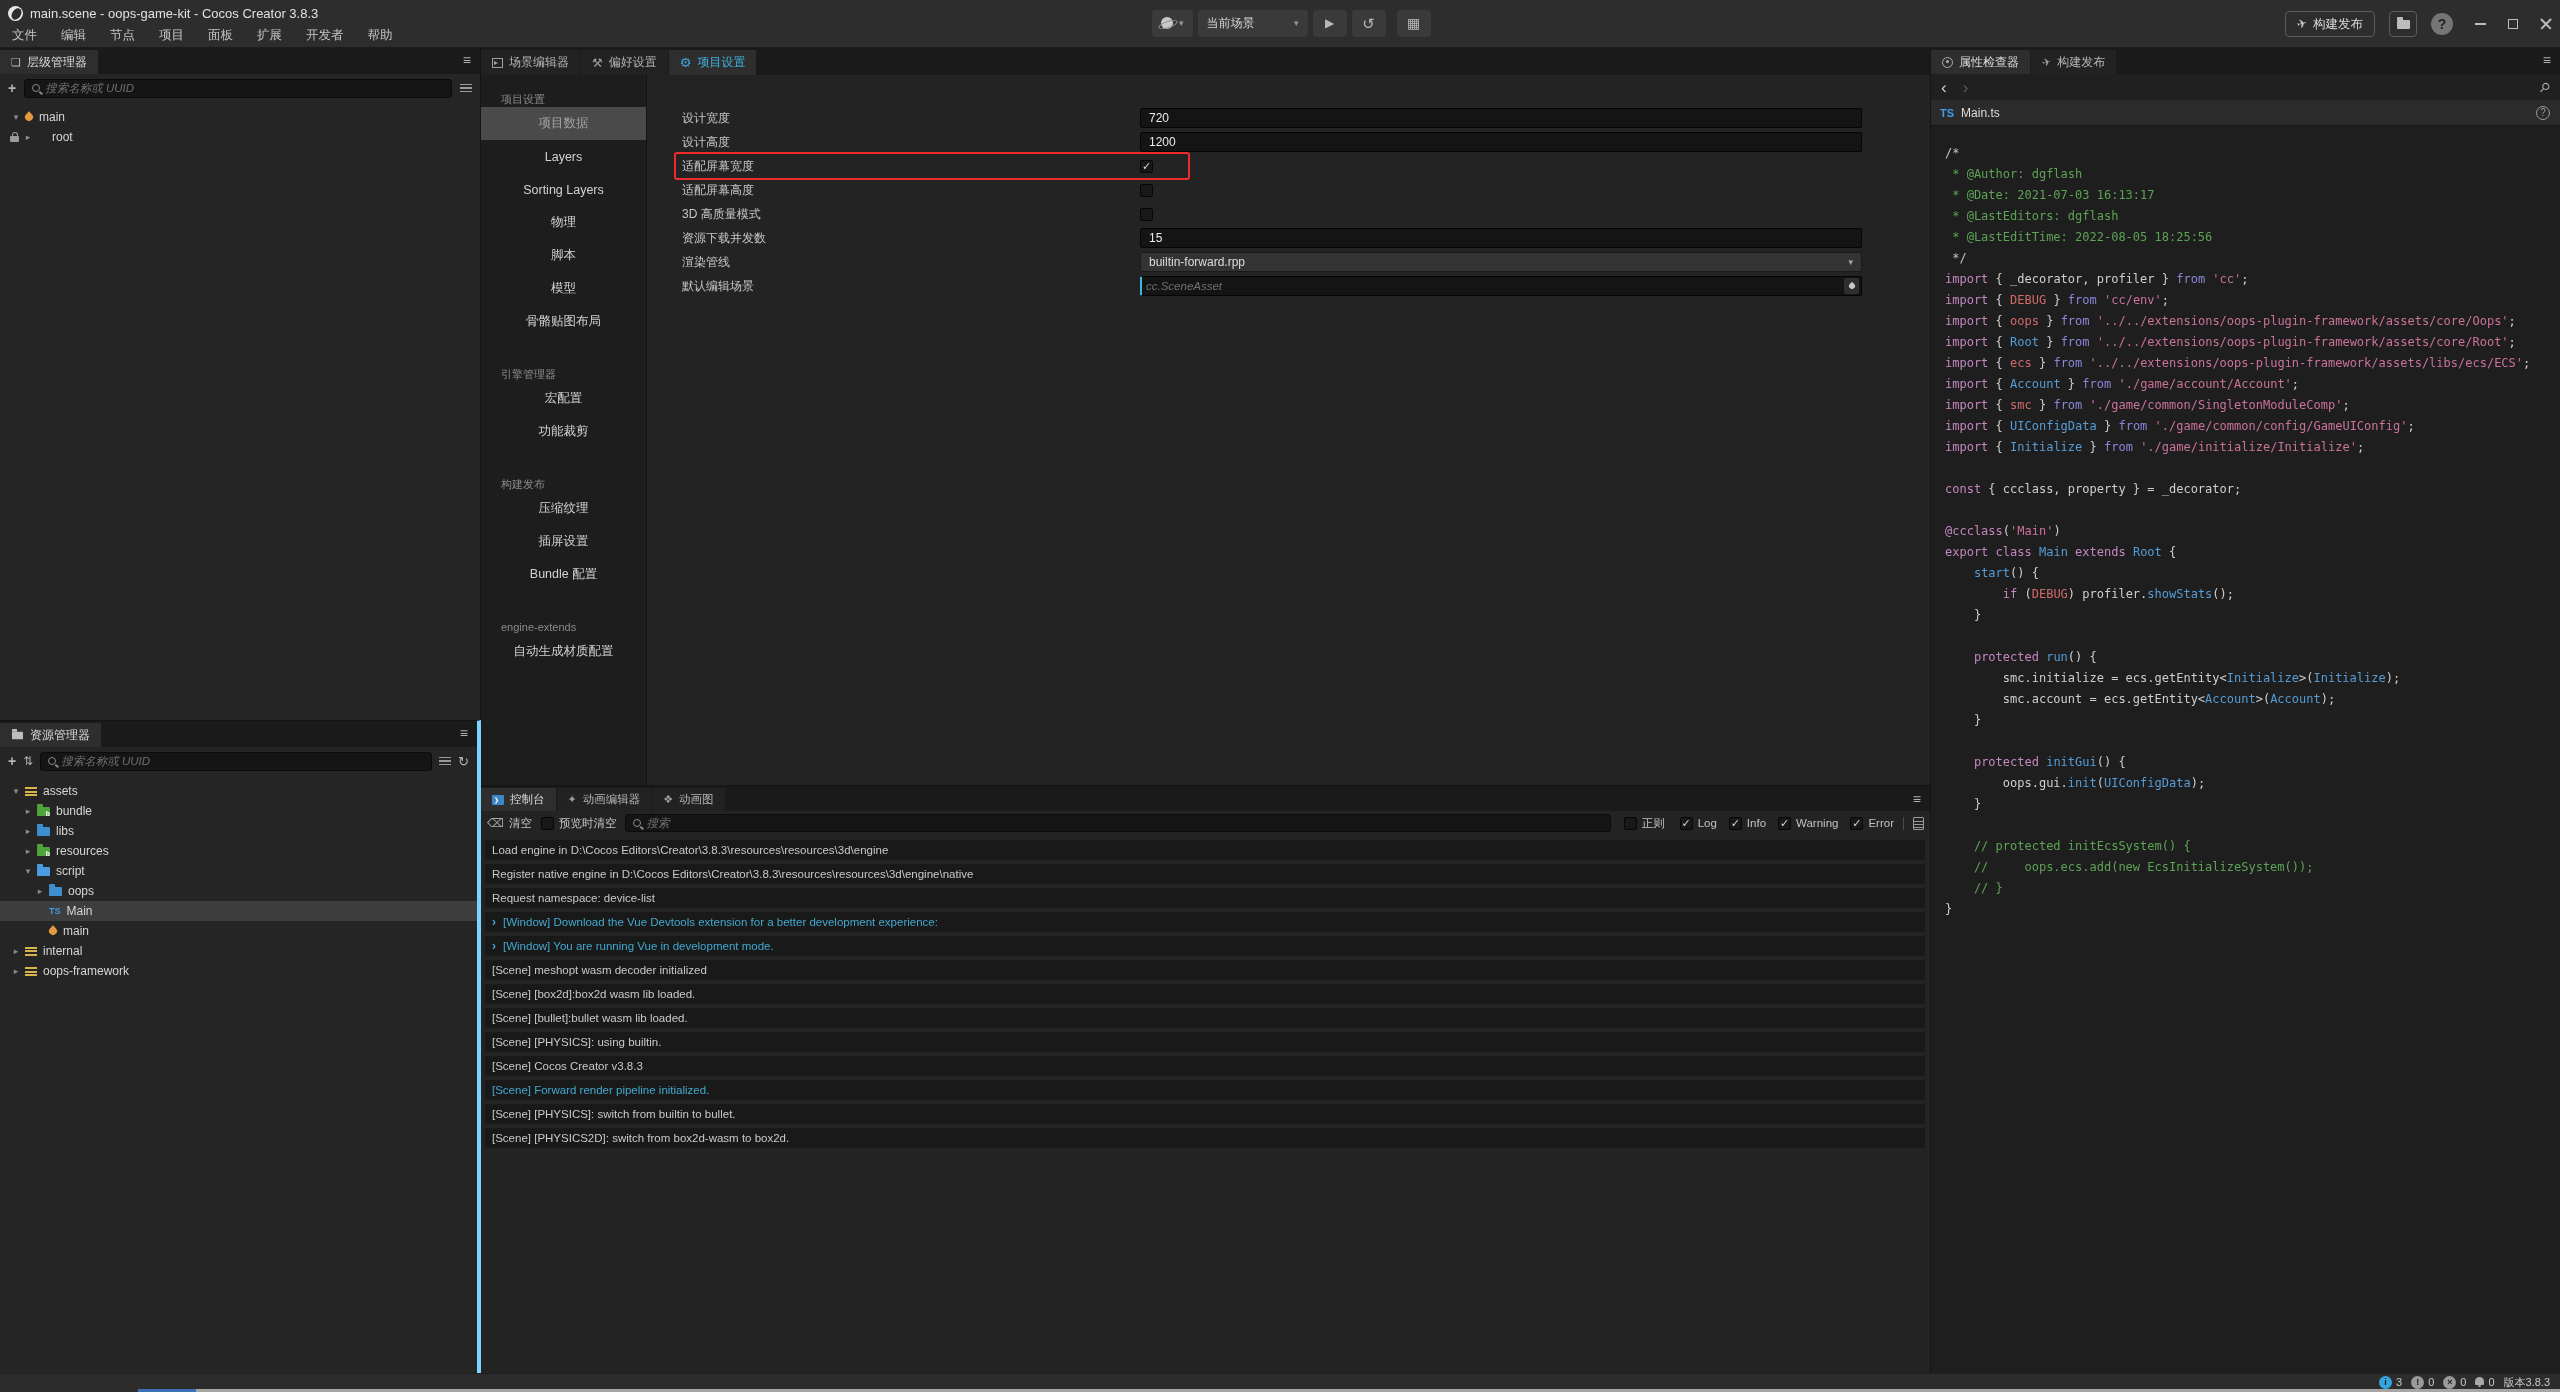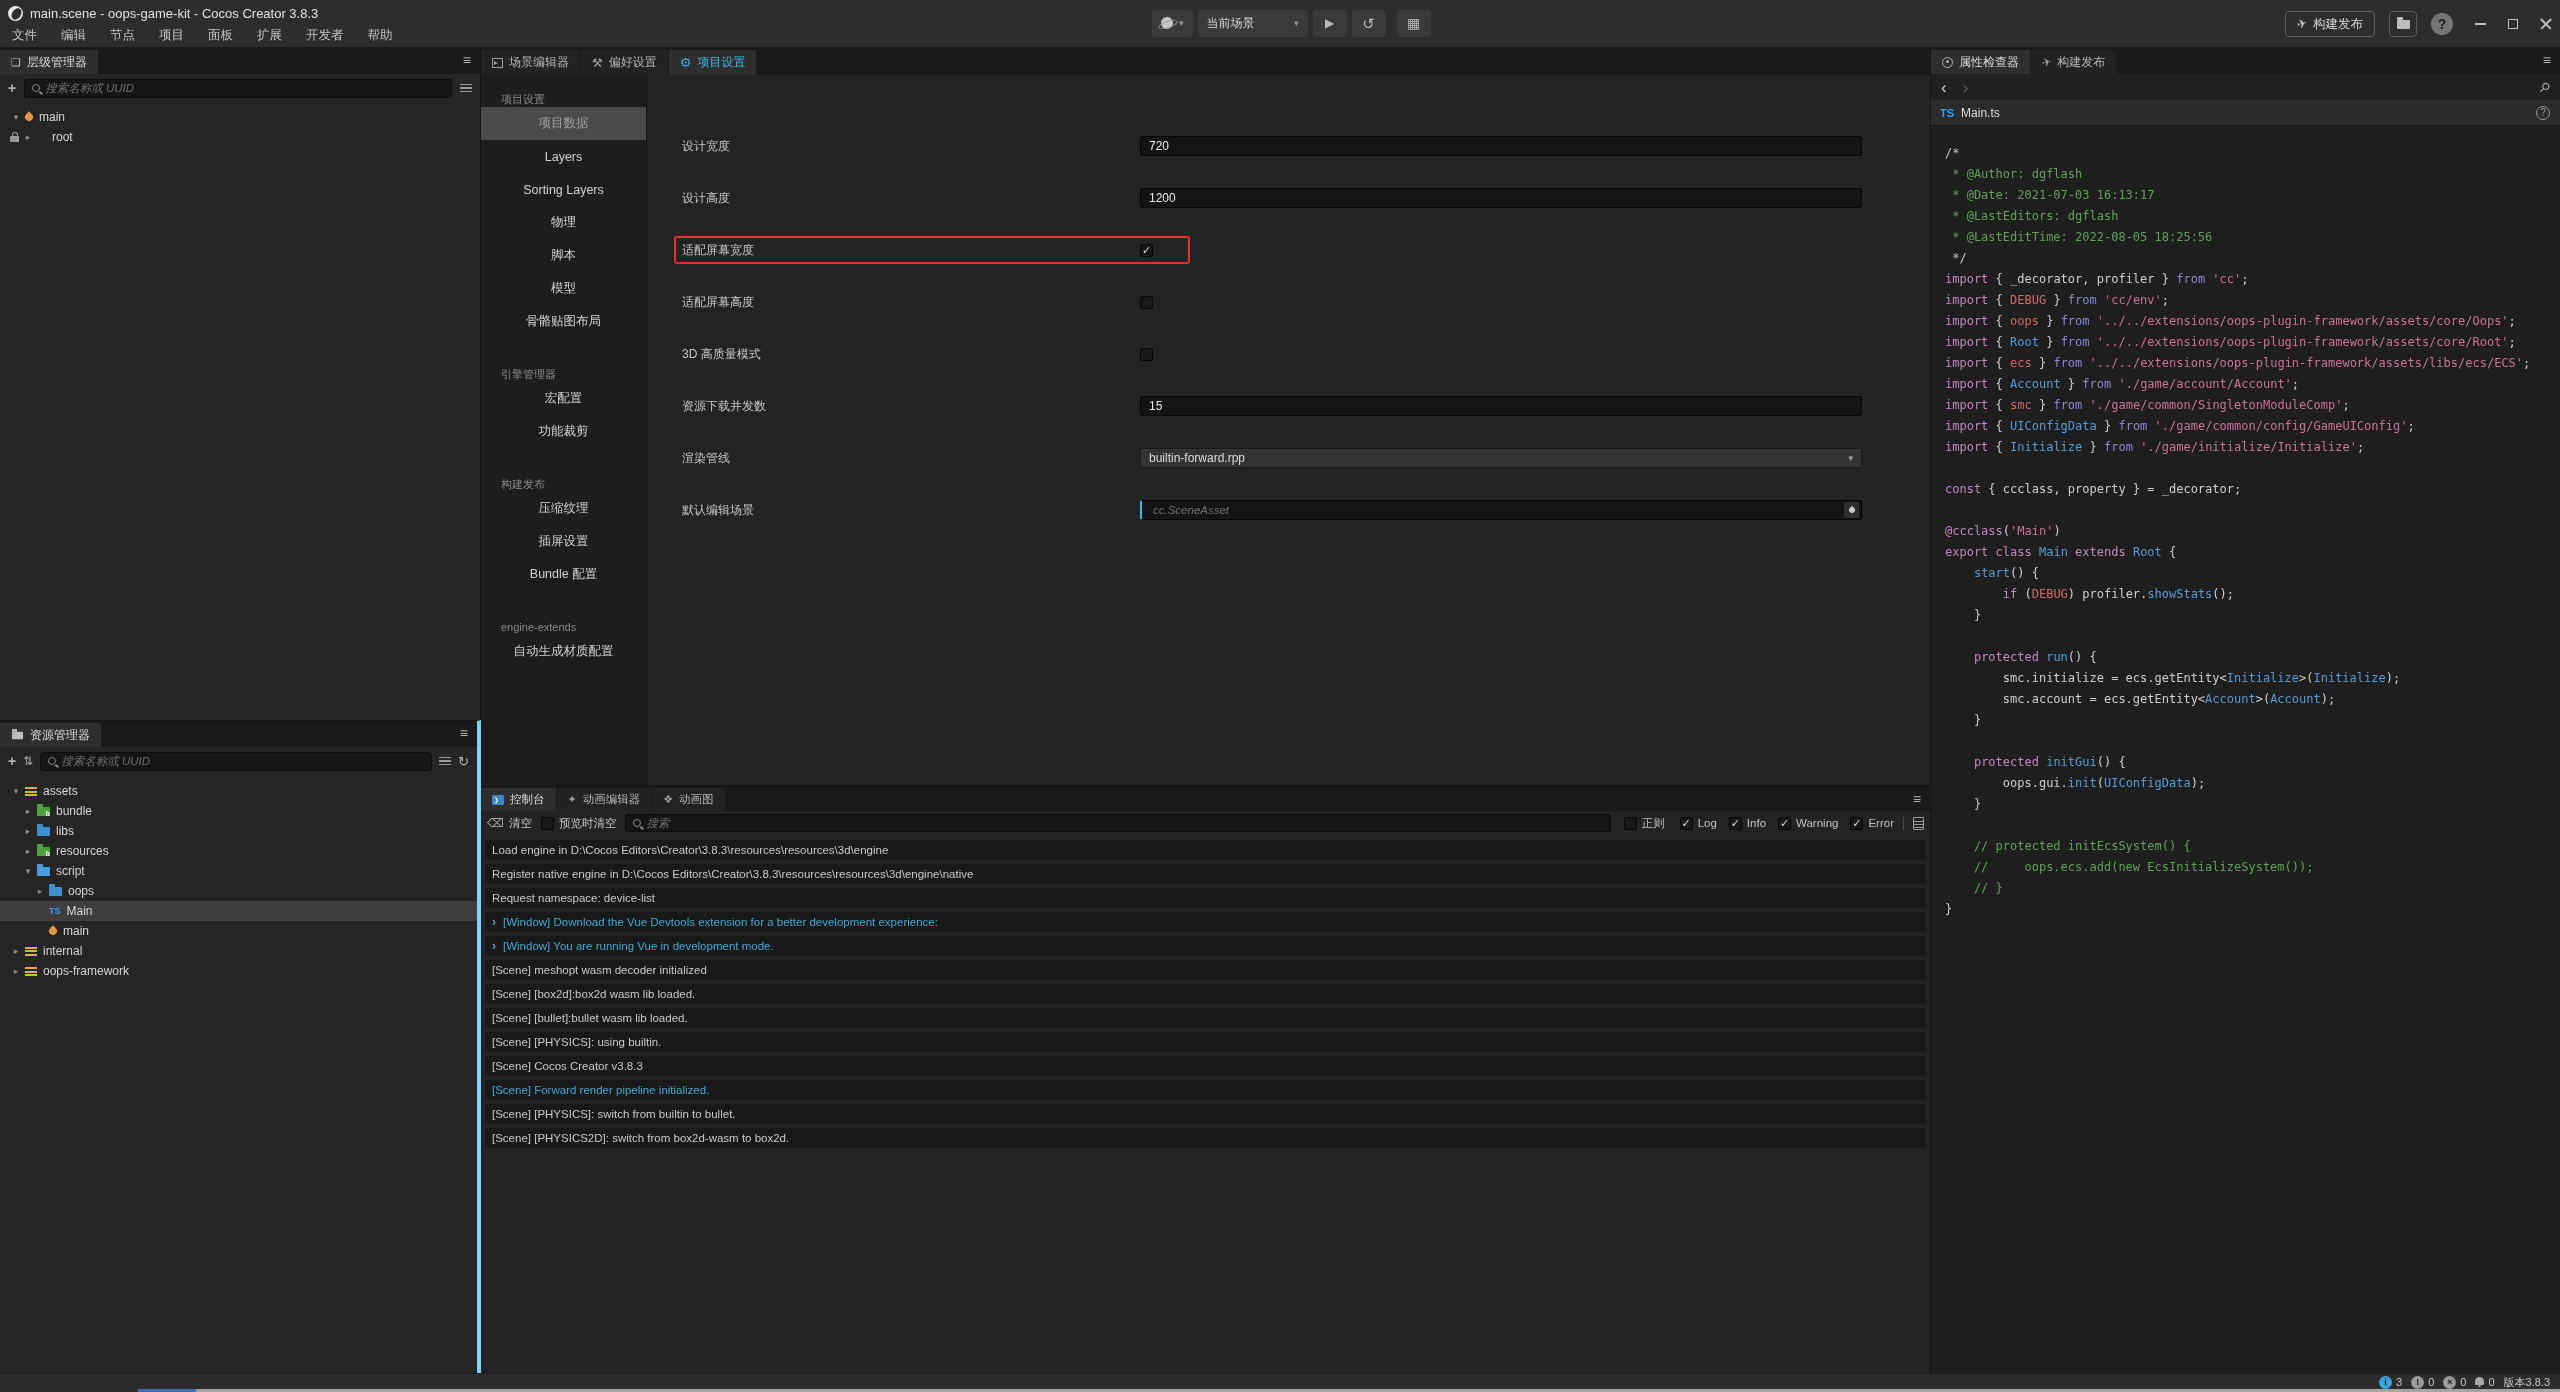--- a/index.html
+++ b/index.html
@@ -94,27 +94,27 @@
 
   #settings { position:absolute; left:0; top:27px; width:1449px; height:710px; display:flex; }
   #settings-side { width:166px; background:#1d1d1d; border-right:1px solid #131313; }
   .side-hdr { margin-top:16px; height:16px; font-size:11px; color:#8a8a8a; padding-left:20px; display:flex; align-items:center; }
   .side-hdr:first-child { margin-top:16px; }
   .side-item { height:33px; display:flex; align-items:center; justify-content:center; font-size:12.5px; color:#d2d2d2; }
   .side-item.selected { background:#4a4a4a; color:#a3a3a3; }
   .side-gap { height:12px; }
 
   #settings-formwrap { flex:1; padding-top:31px; padding-left:13px; position:relative; }
-  .form-row { height:24px; display:flex; align-items:center; position:relative;margin-top:28px; }
+  .form-row { height:24px; display:flex; align-items:center; position:relative; }
   .form-label { width:480px; padding-left:22px; font-size:12px; color:#c6c6c6; }
   .form-ctl { width:722px; display:flex; align-items:center; }
   .txt-input { width:100%; height:20px; background:#141414; border:1px solid #050505; border-radius:2px; color:#ececec; font-size:12px; display:flex; align-items:center; padding-left:8px; }
   .sel-input { width:100%; height:20px; background:#333333; border:1px solid #1a1a1a; border-radius:2px; color:#dcdcdc; font-size:12px; display:flex; align-items:center; justify-content:space-between; padding:0 8px; }
   .sel-input .chev { font-size:9px; color:#a8a8a8; }
-  .asset-input { width:100%; height:20px; background:#141414; border:1px solid #050505; border-left:2px solid #3bb7e8; border-radius:2px; display:flex; align-items:center; justify-content:space-between; padding:0 2px 0 11px; }
+  .asset-input { width:100%; height:20px; background:#141414; border:1px solid #050505; border-left:2px solid #3bb7e8; border-radius:2px; display:flex; align-items:center; justify-content:space-between; padding:0 2px 0 4px; }
   .asset-pick { width:15px; height:16px; background:#2e2e2e; border-radius:2px; display:flex; align-items:center; justify-content:center; }
   .asset-pick .tear { width:6px; height:6px; background:#c9c9c9; }
   .cbx { width:13px; height:13px; background:#181818; border:1px solid #060606; border-radius:2px; display:flex; align-items:center; justify-content:center; font-size:11px; color:#d8d8d8; line-height:1; }
   .hl-box { position:absolute; left:14px; top:-2px; width:516px; height:28px; border:2px solid #f02b2b; border-radius:3px; pointer-events:none; }
 
   
   #console { position:absolute; left:0; top:737px; width:1449px; height:588px; background:#232323; border-top:2px solid #161616; }
   #console-tabbar { height:24px; background:#1a1a1a; display:flex; align-items:flex-end; position:relative; }
   #console-tabbar .ptab { height:23px; font-size:11.5px; }
   .ic-term { width:12px; height:10px; background:#3d86c6; border-radius:1px; color:#fff; font-size:6px; display:flex; align-items:center; padding-left:2px; }

